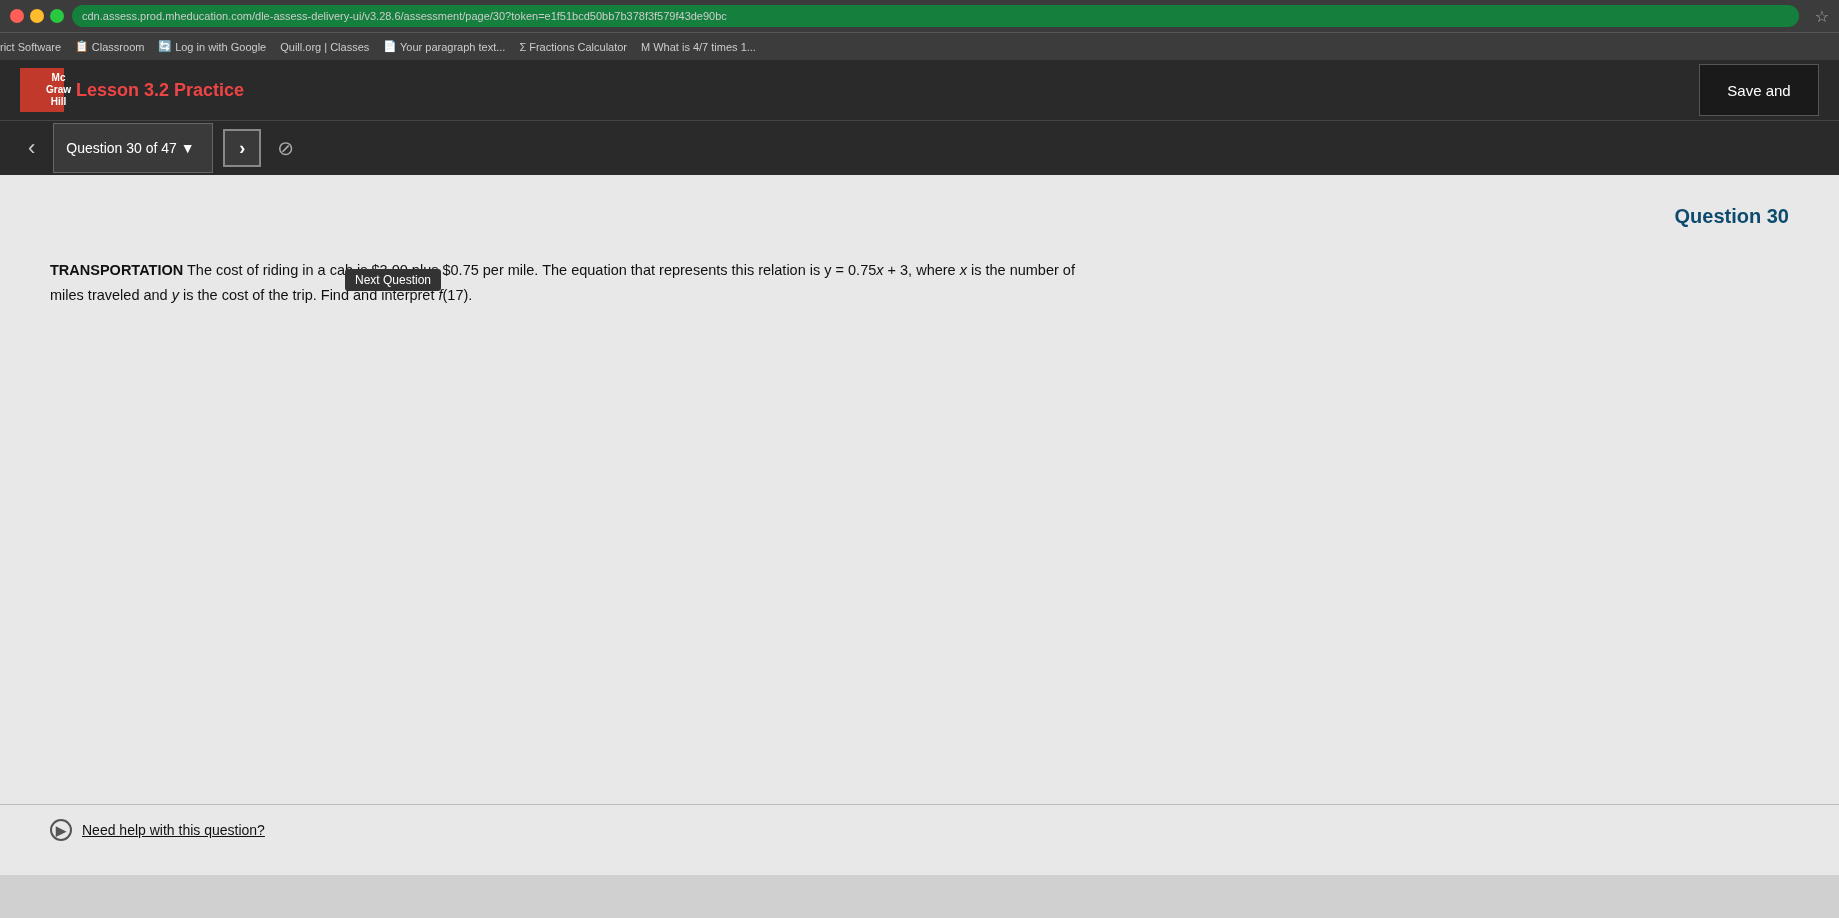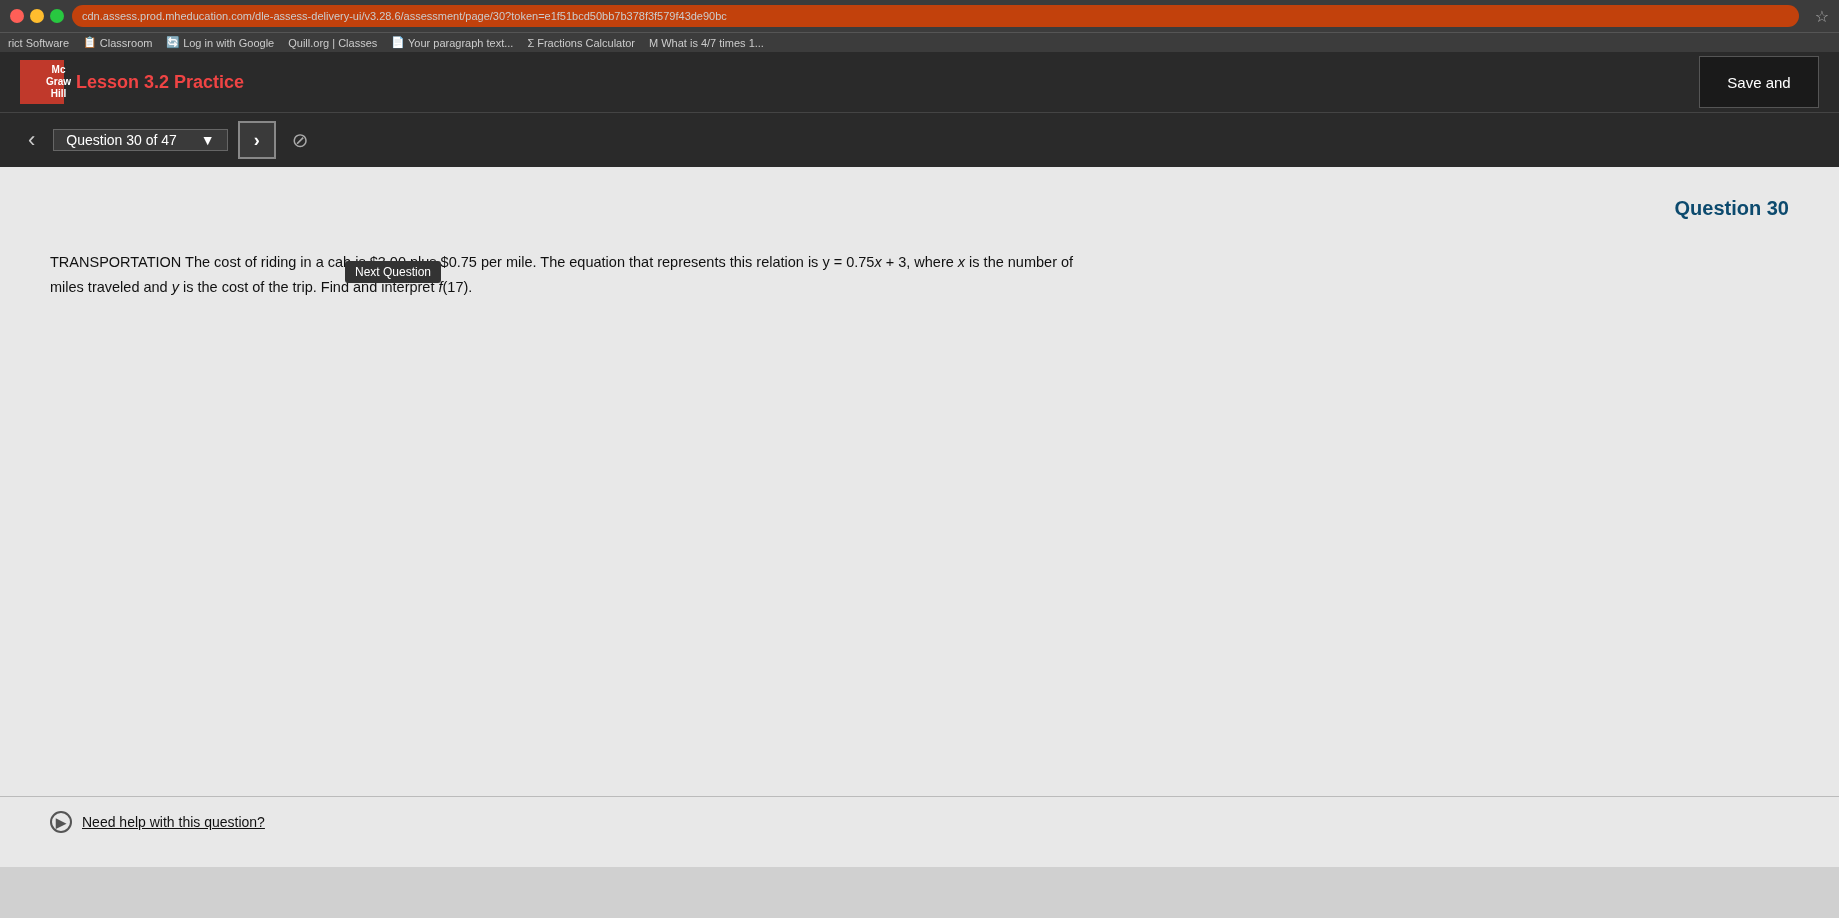--- a/index.html
+++ b/index.html
@@ -16,38 +16,38 @@
     }
     .browser-controls { display: flex; align-items: center; gap: 6px; }
     .browser-btn {
       width: 14px; height: 14px; border-radius: 50%; border: none; cursor: pointer;
     }
     .browser-btn.close { background: #ff5f57; }
     .browser-btn.minimize { background: #ffbd2e; }
     .browser-btn.maximize { background: #28c840; }
     .address-bar {
       flex: 1;
-      background: #c2410c;
+      background: #15803d;
       border-radius: 12px;
       height: 22px;
       display: flex;
       align-items: center;
       padding: 0 10px;
       color: #ccc;
       font-size: 11px;
     }
     .star-icon { color: #aaa; font-size: 16px; margin-left: 8px; }
 
     
     .bookmarks-bar {
       background: #3c3c3c;
-      height: 20px;
-      display: flex;
-      align-items: center;
-      padding: 0 8px;
+      height: 28px;
+      display: flex;
+      align-items: center;
+      padding: 0 0;
       gap: 14px;
       border-top: 1px solid #555;
     }
     .bookmark-item {
       color: #ccc;
       font-size: 11px;
       cursor: pointer;
       white-space: nowrap;
       display: flex;
       align-items: center;
@@ -113,23 +113,23 @@
       padding: 4px 8px;
     }
     .question-selector {
       background: #3a3a3a;
       color: white;
       border: 1px solid #666;
       padding: 6px 12px;
       font-size: 14px;
       display: flex;
       align-items: center;
-      gap: 24px;
-      cursor: pointer;
-      height: 22px;
+      gap: 4px;
+      cursor: pointer;
+      height: 50px;
       min-width: 160px;
     }
     .next-btn {
       background: #3a3a3a;
       color: white;
       border: 2px solid #888;
       width: 38px;
       height: 38px;
       font-size: 18px;
       cursor: pointer;
@@ -174,21 +174,21 @@
     }
     .question-text {
       font-size: 14.5px;
       color: #111;
       line-height: 1.7;
       max-width: 1400px;
       margin-bottom: 40px;
     }
     .question-text strong {
       font-size: 14.5px;
-      font-weight: normal;
+      font-weight: bold;
       text-transform: uppercase;
       margin-top: 46px;
     }
     .answer-row {
       display: flex;
       align-items: center;
       gap: 10px;
       font-size: 14.5px;
       color: #111;
       margin-bottom: 40px;

